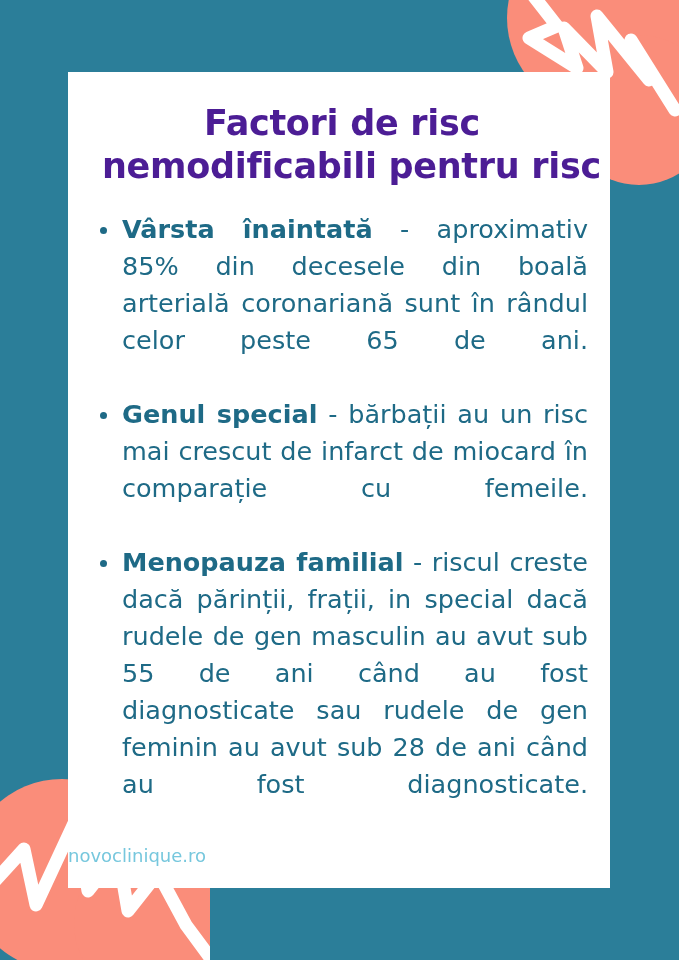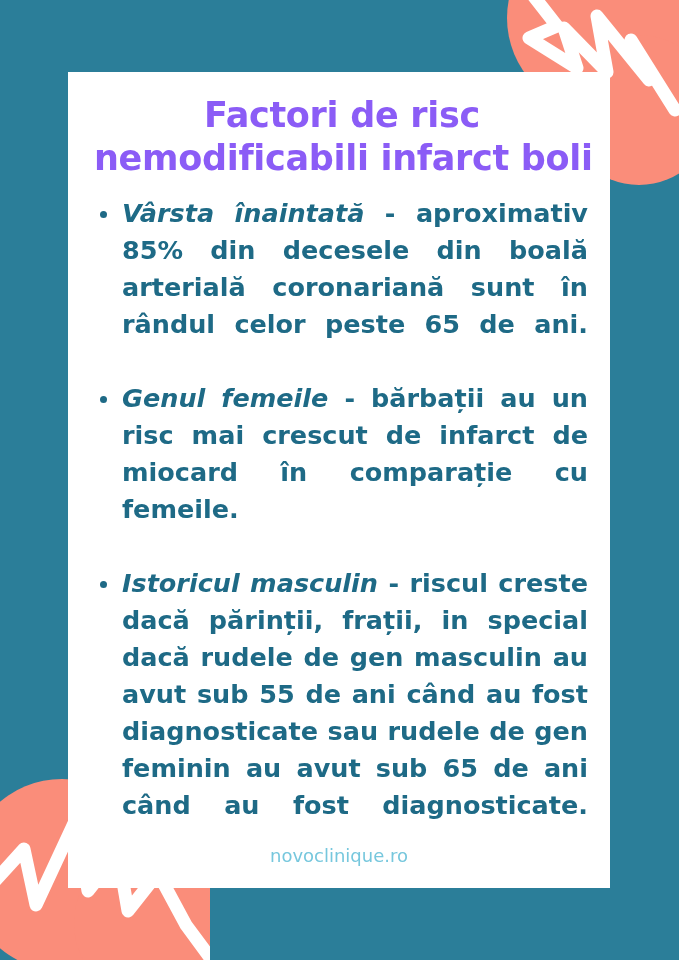--- a/index.html
+++ b/index.html
@@ -44,24 +44,24 @@
     width: 542px;
     height: 816px;
     background: #ffffff;
     box-sizing: border-box;
     padding: 0;
     overflow: hidden;
   }
 
   
   #title {
-    margin: 0;
+    margin: 8px;
     padding: 22px 20px 0 26px;
     text-align: center;
-    color: #8b5cf6;
+    color: #4c1d95;
     font-size: 35px;
     line-height: 1.24;
     font-weight: 800;
     letter-spacing: -0.3px;
     font-family: "DejaVu Sans", sans-serif;
   }
   #title .tline { display: block; white-space: nowrap; }
 
   
   #risk-list {
@@ -85,39 +85,38 @@
     position: absolute;
     left: 10px;
     top: 16px;
     width: 7px;
     height: 7px;
     border-radius: 50%;
     background: #1E6A86;
   }
   #risk-list li .term {
     font-weight: 700;
-    font-style: italic;
   }
   #risk-list li .rest {
-    font-weight: 700;
+    font-weight: 400;
   }
   
   #risk-list li::after {
     content: "";
     display: inline-block;
     width: 100%;
   }
 
   
   #footer {
     position: absolute;
     left: 0;
     right: 0;
     bottom: 22px;
-    text-align: center;
+    text-align: left;
     color: #76C7DD;
     font-size: 18px;
     font-family: "DejaVu Sans", sans-serif;
     margin-top: 48px;
   }
 </style>
 </head>
 <body>
 
 <div id="poster">
@@ -139,31 +138,31 @@
         <circle cx="152" cy="148" r="78" fill="#FA8D7A"></circle>
       </g>
       <path d="M -18 120 L 24 74 L 36 130 L 76 44 L 88 116 L 118 78 L 128 136 L 158 98 L 186 150 L 214 188" fill="none" stroke="#ffffff" stroke-width="13" stroke-linecap="round" stroke-linejoin="round"></path>
     </svg>
   </div>
 
   <div id="card">
 
     <h1 id="title">
       <span class="tline">Factori de risc</span>
-      <span class="tline">nemodificabili infarct boli</span>
+      <span class="tline">nemodificabili pentru risc</span>
     </h1>
 
     <ul id="risk-list">
       <li>
         <span class="term">Vârsta înaintată</span><span class="rest"> - aproximativ 85% din decesele din boală arterială coronariană sunt în rândul celor peste 65 de ani.</span>
       </li>
       <li>
-        <span class="term">Genul femeile</span><span class="rest"> - bărbații au un risc mai crescut de infarct de miocard în comparație cu femeile.</span>
+        <span class="term">Genul special</span><span class="rest"> - bărbații au un risc mai crescut de infarct de miocard în comparație cu femeile.</span>
       </li>
       <li>
-        <span class="term">Istoricul masculin</span><span class="rest"> - riscul creste dacă părinții, frații, in special dacă rudele de gen masculin au avut sub 55 de ani când au fost diagnosticate sau rudele de gen feminin au avut sub 65 de ani când au fost diagnosticate.</span>
+        <span class="term">Menopauza familial</span><span class="rest"> - riscul creste dacă părinții, frații, in special dacă rudele de gen masculin au avut sub 55 de ani când au fost diagnosticate sau rudele de gen feminin au avut sub 28 de ani când au fost diagnosticate.</span>
       </li>
     </ul>
 
     <div id="footer">novoclinique.ro</div>
 
   </div>
 </div>
 
 </body></html>

